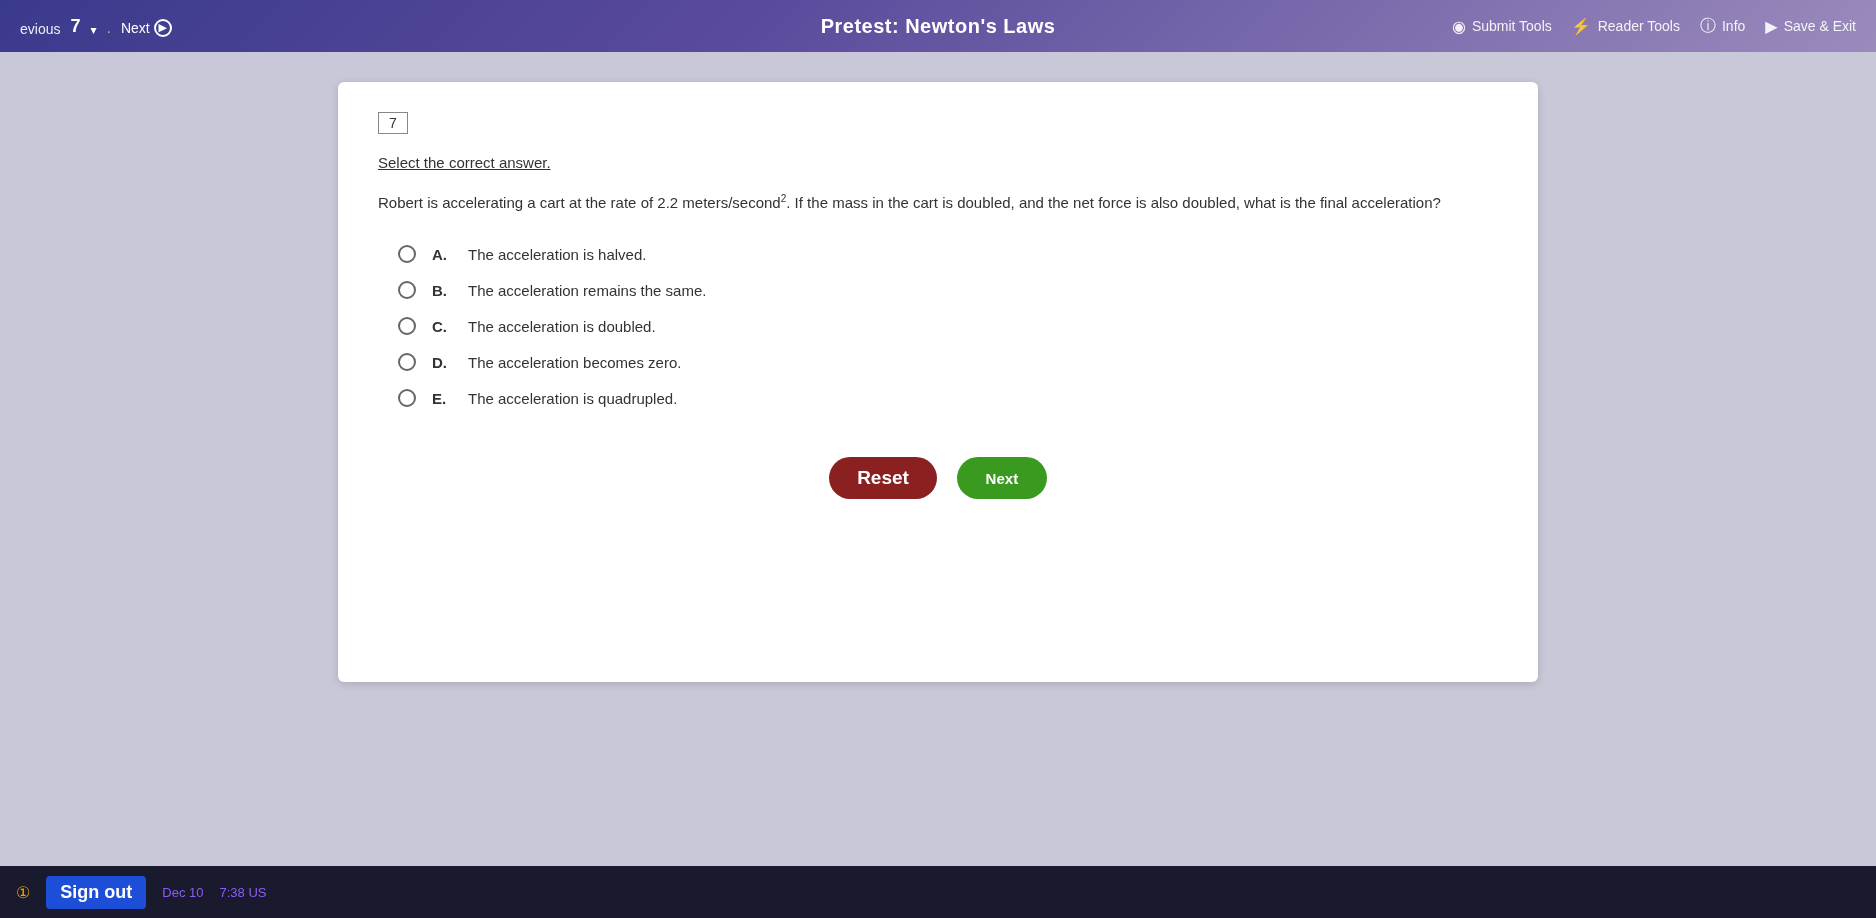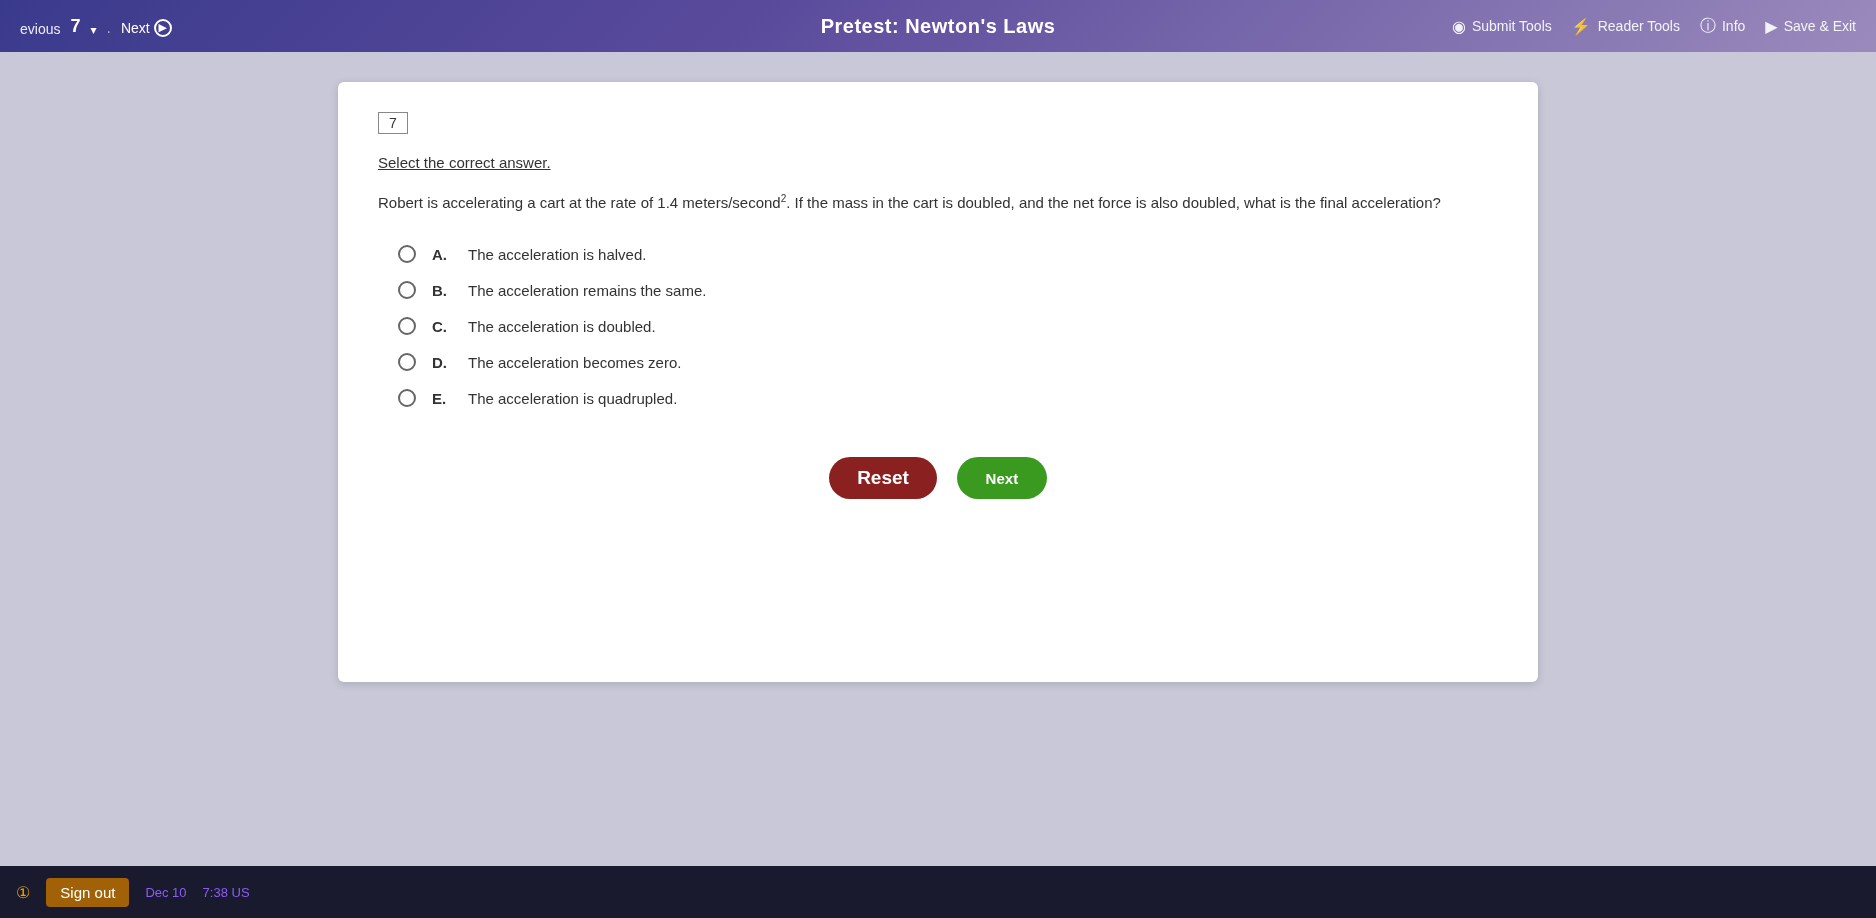--- a/index.html
+++ b/index.html
@@ -214,27 +214,27 @@
       overflow: hidden;
       text-overflow: ellipsis;
     }
     .bottom-bar-right {
       display: flex;
       align-items: center;
       gap: 16px;
       flex-shrink: 0;
     }
     .btn-sign-out {
-      background: #a16207;
+      background: #1d4ed8;
       color: white;
       border: none;
       border-radius: 4px;
       padding: 6px 14px;
-      font-size: 15px;
-      font-weight: normal;
+      font-size: 18px;
+      font-weight: bold;
       cursor: pointer;
     }
     .bottom-datetime {
       color: #8b5cf6;
       font-size: 13px;
     }
     .bottom-info-icon {
       color: #f0a000;
       font-size: 16px;
     }
@@ -277,21 +277,21 @@
 </div>
 
 <div class="main-content">
   <div class="question-card">
 
     <div class="question-number-box">7</div>
 
     <p class="instruction-text">Select the correct answer.</p>
 
     <p class="question-text">
-      <span>Robert is accelerating a cart at the rate of 1.4 meters/second</span><sup>2</sup><span>. If the mass in the cart is doubled, and the net force is also doubled, what is the final acceleration?</span>
+      <span>Robert is accelerating a cart at the rate of 2.2 meters/second</span><sup>2</sup><span>. If the mass in the cart is doubled, and the net force is also doubled, what is the final acceleration?</span>
     </p>
 
     <div class="answer-options">
 
       <div class="answer-option">
         <div class="radio-circle"></div>
         <span class="answer-label">A.</span>
         <span class="answer-text">The acceleration is halved.</span>
       </div>
 

